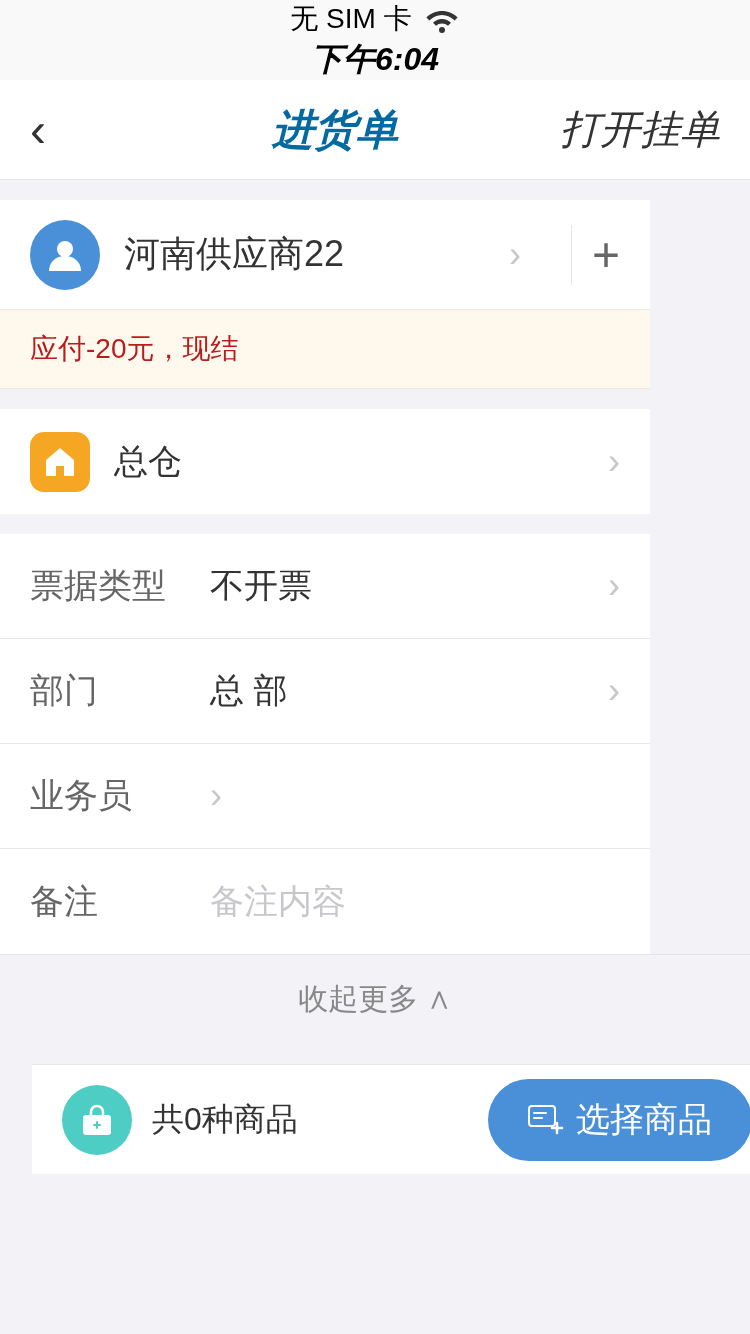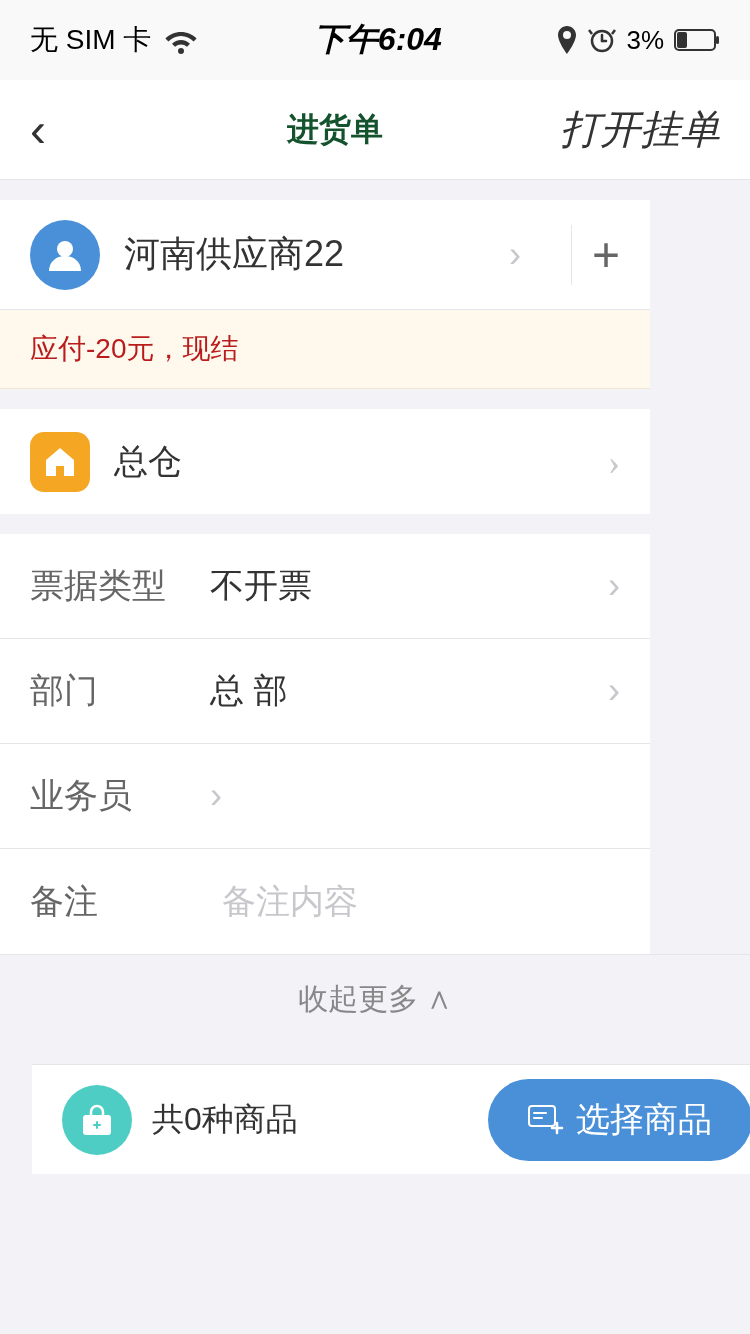--- a/index.html
+++ b/index.html
@@ -16,20 +16,21 @@
     .status-bar {
       width: 750px;
       height: 80px;
       background: #f9f9f9;
       display: flex;
       align-items: center;
       justify-content: space-between;
       padding: 0 30px;
       font-size: 28px;
       font-weight: 500;
+      flex-direction: column;
     }
     .status-left {
       display: flex;
       align-items: center;
       gap: 12px;
       font-size: 28px;
     }
     .status-center {
       font-size: 32px;
       font-weight: 600;
@@ -53,23 +54,24 @@
       padding: 0 30px;
       border-bottom: 1px solid #e5e5ea;
     }
     .nav-back {
       font-size: 48px;
       color: #333;
       cursor: pointer;
       width: 80px;
     }
     .nav-title {
-      font-size: 32px;
+      font-size: 42px;
       font-weight: 600;
-      color: #14532d;
+      color: #0369a1;
+      font-style: italic;
     }
     .nav-action {
       font-size: 40px;
       color: #333;
       cursor: pointer;
       font-style: italic;
     }
 
     
     .section-gap {
@@ -176,21 +178,20 @@
       font-size: 36px;
     }
     .row-item-warehouse {
       display: flex;
       align-items: center;
       padding: 0 30px;
       height: 105px;
       background: #fff;
       border-bottom: none;
       cursor: pointer;
-      font-family: Liberation Serif, serif;
     }
 
     
     .collapse-row {
       height: 90px;
       background: #f2f2f7;
       display: flex;
       align-items: center;
       justify-content: center;
       font-size: 30px;
@@ -338,21 +339,21 @@
       <div class="row-label">部门</div>
       <div class="row-value">总 部</div>
       <div class="row-chevron">›</div>
     </div>
 
     <div class="row-item">
       <div class="row-label">业务员</div>
       <div class="row-chevron">›</div>
     </div>
 
-    <div class="row-item" style="border-bottom: none; gap: 12px;">
+    <div class="row-item" style="border-bottom: none;">
       <div class="row-label">备注</div>
       <div class="row-value placeholder">备注内容</div>
     </div>
 
   </div>
 
   <div class="collapse-row">
     <span>收起更多 ∧</span>
   </div>
 

